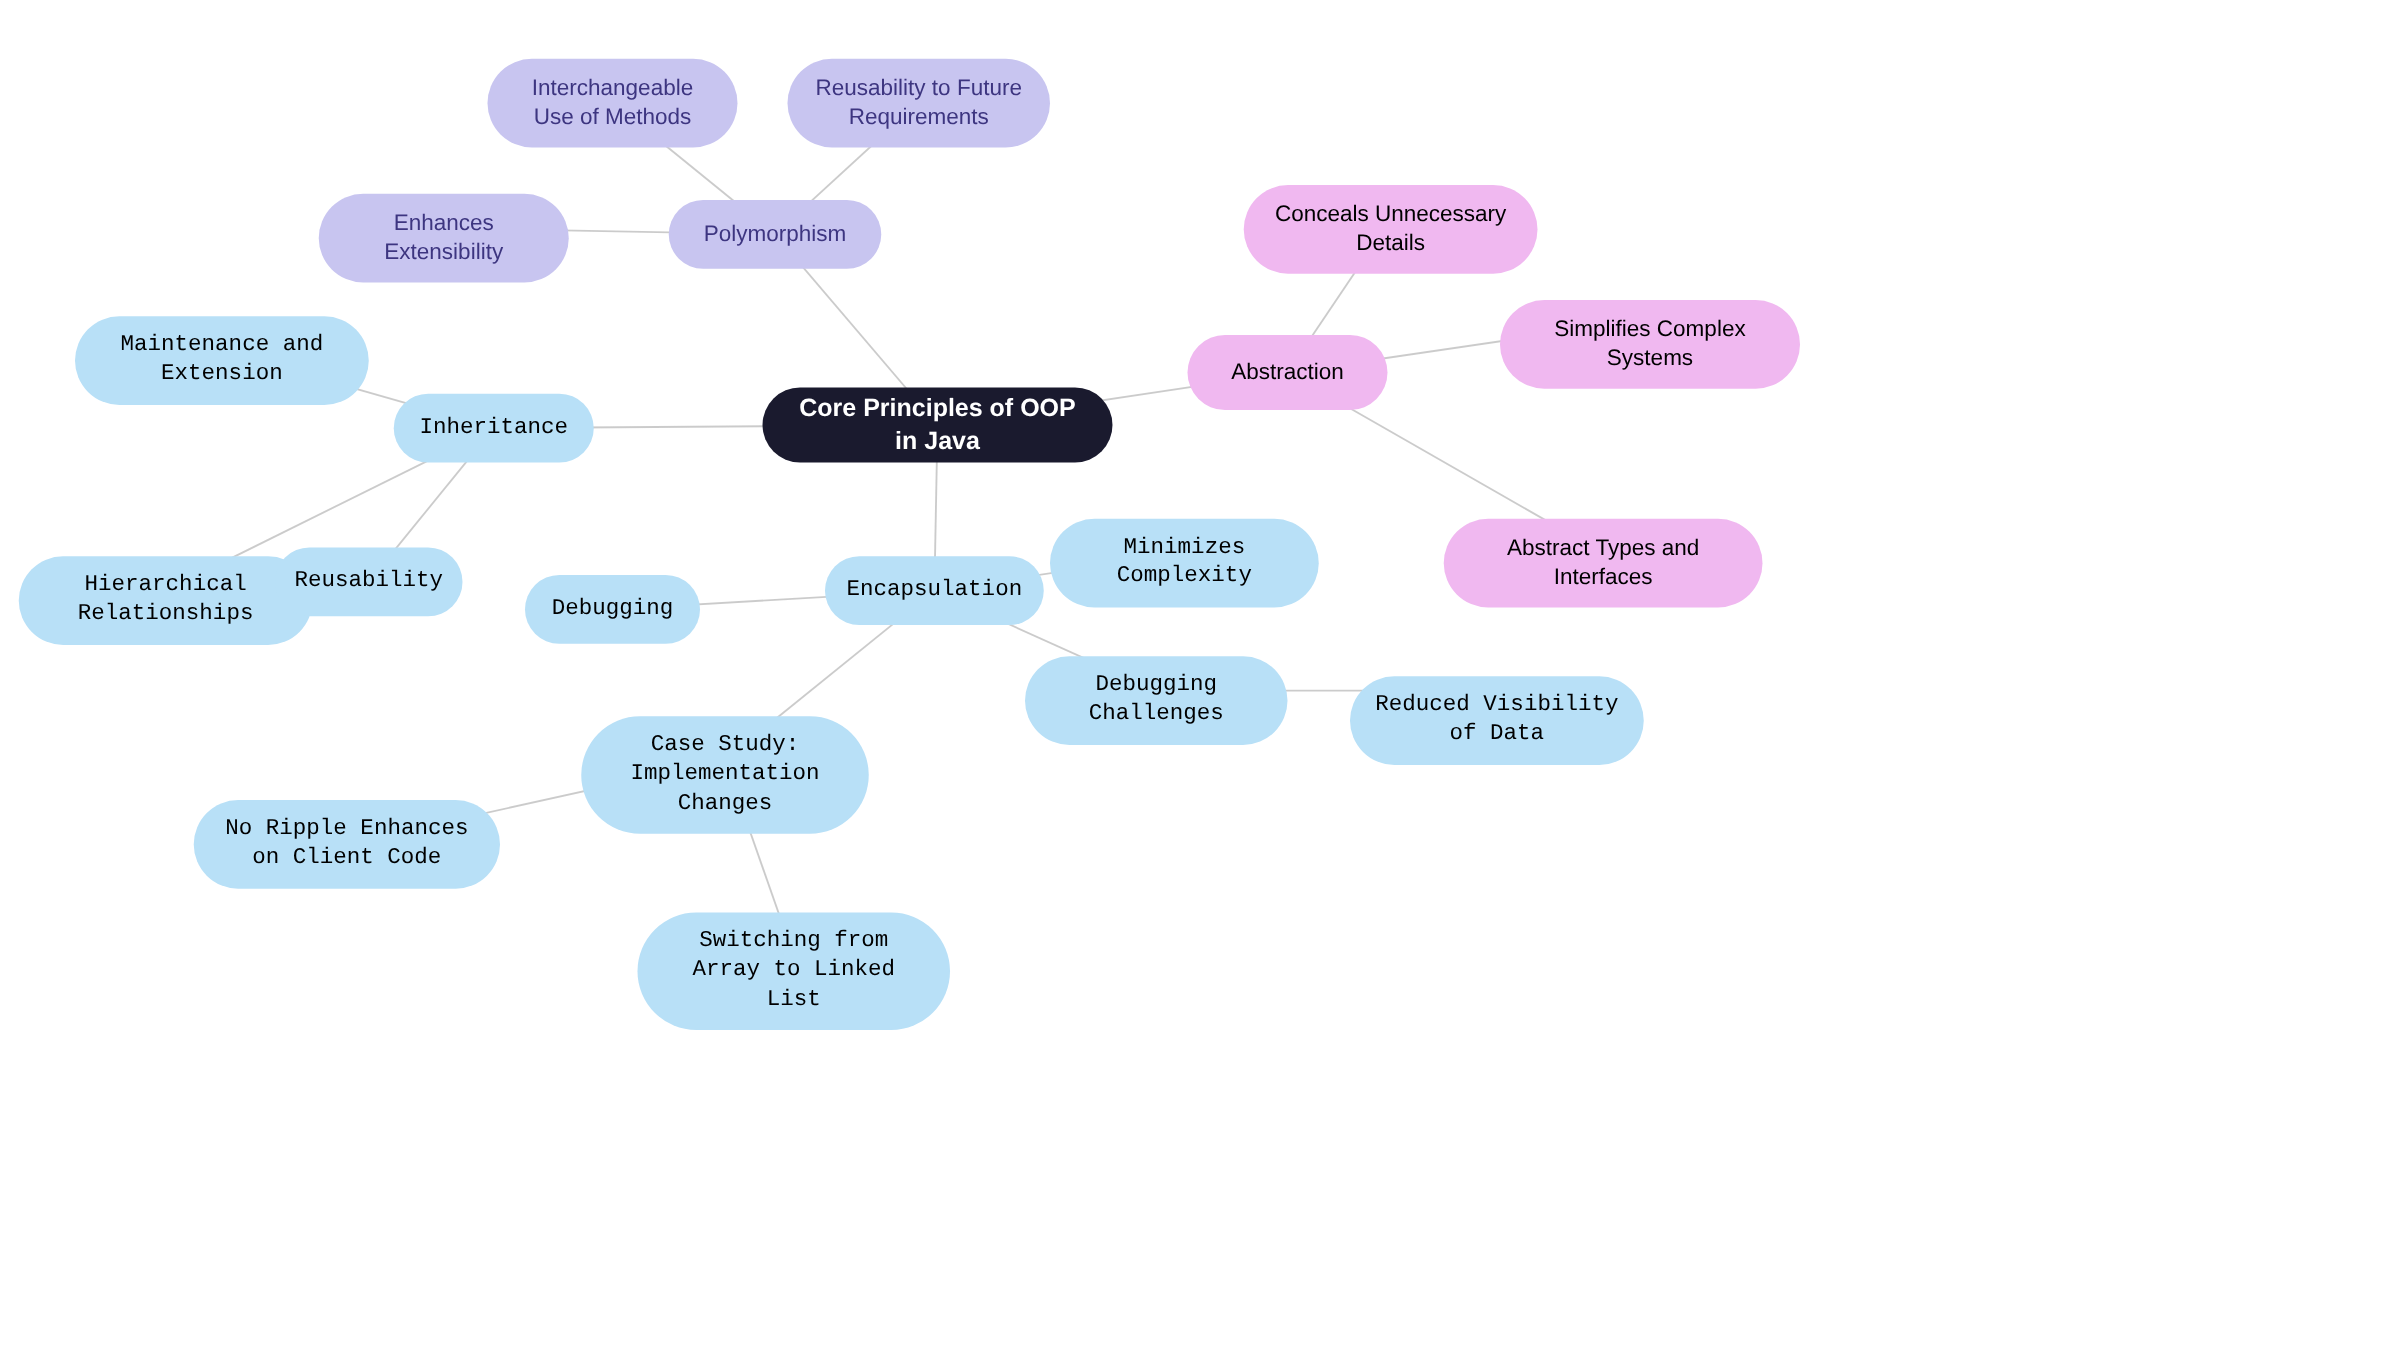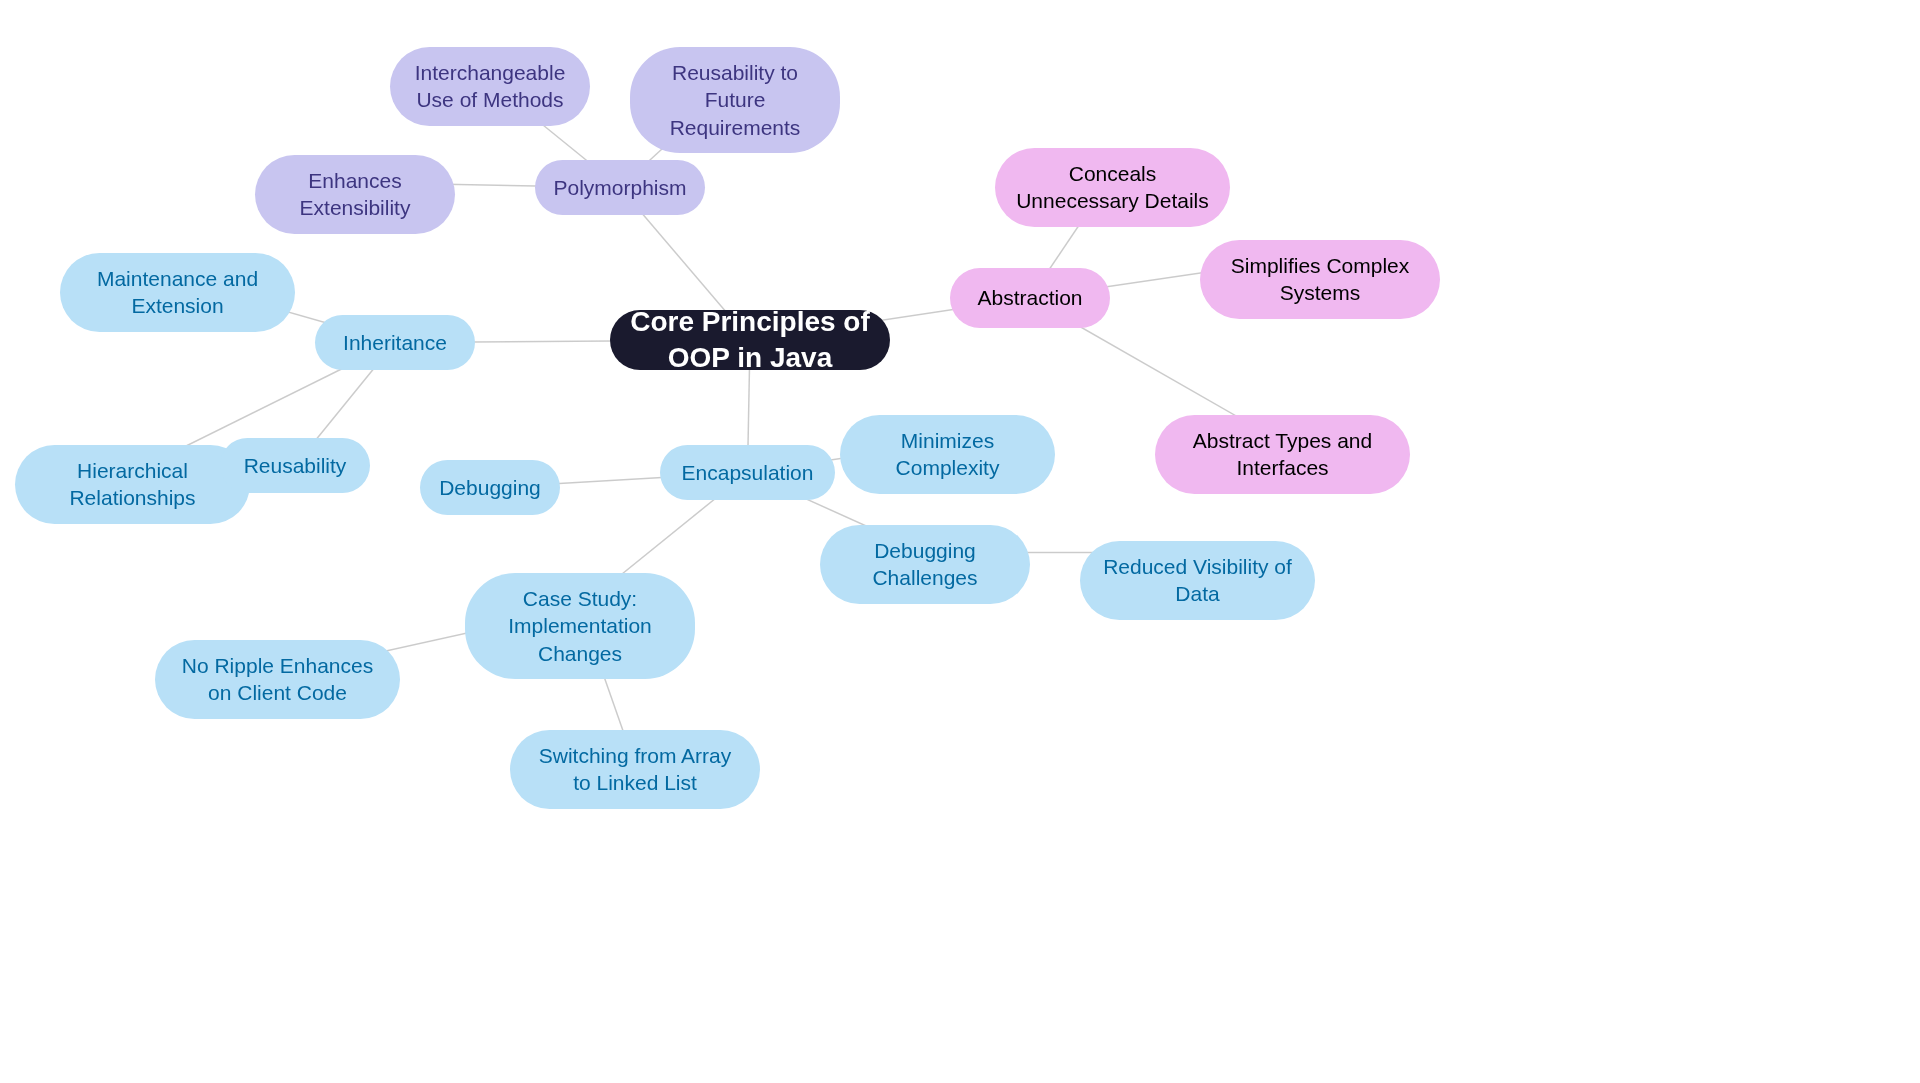--- a/index.html
+++ b/index.html
@@ -19,37 +19,38 @@
       pointer-events: none;
       z-index: 0;
     }
     .node {
       position: absolute;
       border-radius: 50px;
       display: flex;
       align-items: center;
       justify-content: center;
       text-align: center;
-      font-size: 21px;
+      font-size: 18px;
       font-weight: 500;
       z-index: 1;
       padding: 12px 20px;
       line-height: 1.3;
     }
     .node-center {
       background: #1a1a2e;
       color: #ffffff;
-      font-size: 28px;
+      font-size: 20px;
       font-weight: 600;
       border-radius: 40px;
     }
     .node-blue {
       background: #b8e0f7;
-      color: #0369a1;
+      color: #000000;
       border: none;
+      font-family: Liberation Mono, monospace;
     }
     .node-lavender {
       background: #c8c5f0;
       color: #3d3580;
     }
     .node-pink {
       background: #f0b8f0;
       color: #000000;
     }
   </style>

